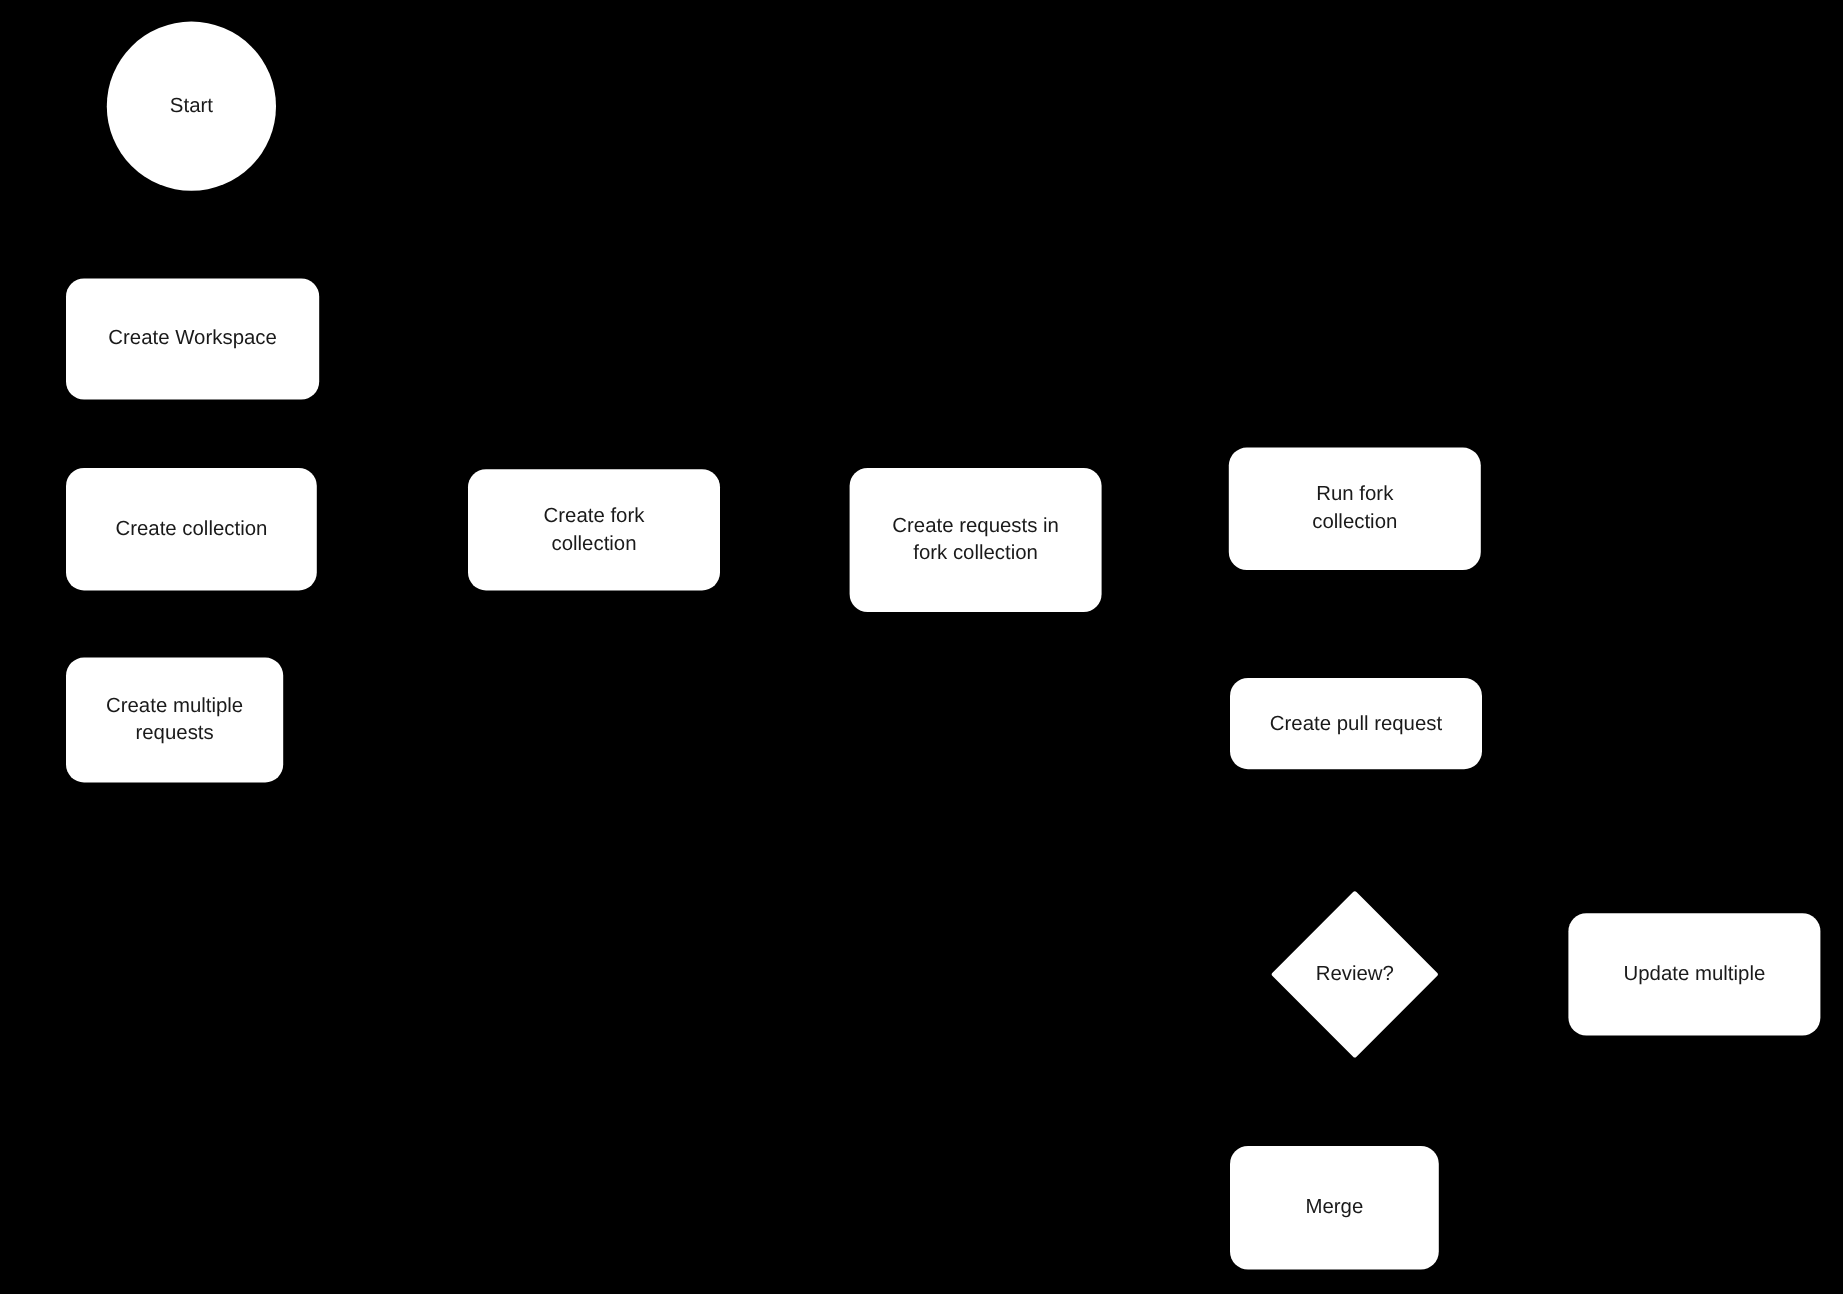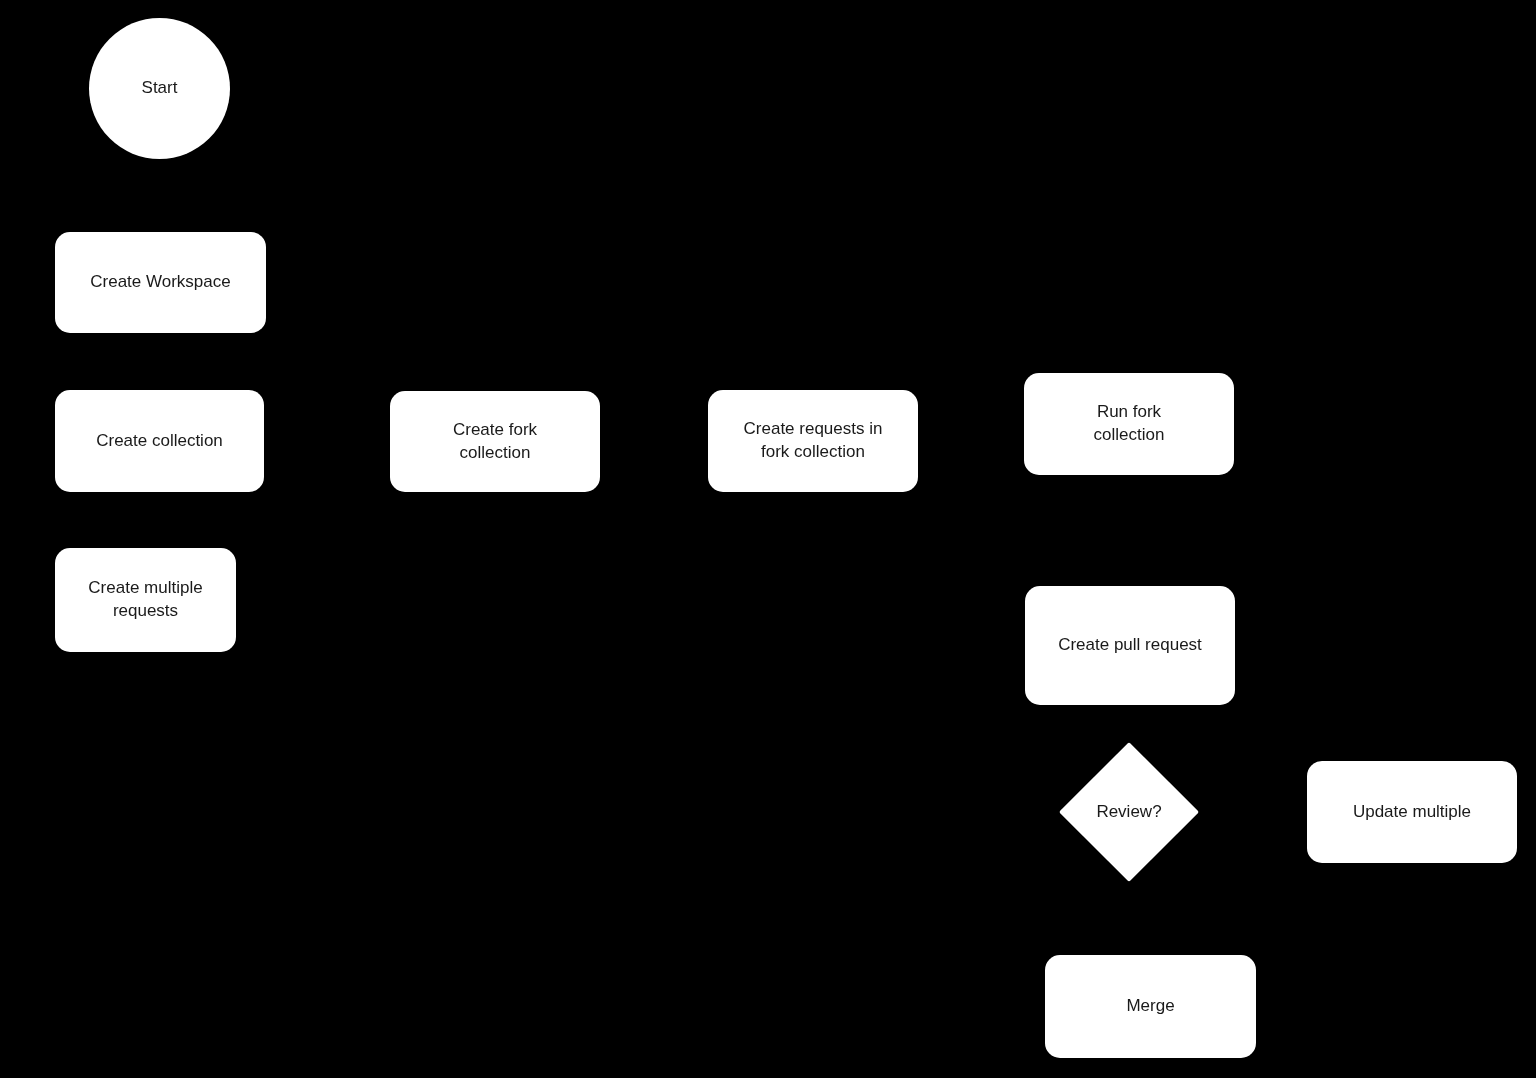--- a/index.html
+++ b/index.html
@@ -55,26 +55,26 @@
     position: relative;
     z-index: 1;
   }
 
   
   #n-start                { left: 89px;   top: 18px;  width: 141px; height: 141px; }
   #n-create-workspace     { left: 55px;   top: 232px; width: 211px; height: 101px; }
   #n-create-collection    { left: 55px;   top: 390px; width: 209px; height: 102px; }
   #n-create-multiple-requests { left: 55px; top: 548px; width: 181px; height: 104px; }
   #n-create-fork-collection   { left: 390px; top: 391px; width: 210px; height: 101px; }
-  #n-create-requests-in-fork  { left: 708px; top: 390px; width: 210px; height: 102px; }
+  #n-create-requests-in-fork  { left: 708px; top: 390px; width: 210px; height: 120px; }
   #n-run-fork-collection  { left: 1024px; top: 373px; width: 210px; height: 102px; }
-  #n-create-pull-request  { left: 1025px; top: 586px; width: 210px; height: 119px; }
+  #n-create-pull-request  { left: 1025px; top: 565px; width: 210px; height: 76px; }
   #n-review               { left: 1059px; top: 742px; width: 140px; height: 140px; }
   #n-update-requests      { left: 1307px; top: 761px; width: 210px; height: 102px; }
-  #n-merge                { left: 1025px; top: 955px; width: 211px; height: 103px; margin-left: 20px; }
+  #n-merge                { left: 1025px; top: 955px; width: 174px; height: 103px; }
 </style>
 </head>
 <body>
 
 <div class="canvas">
 
   <div class="node circle" id="n-start">
     <span class="label">Start</span>
   </div>
 

